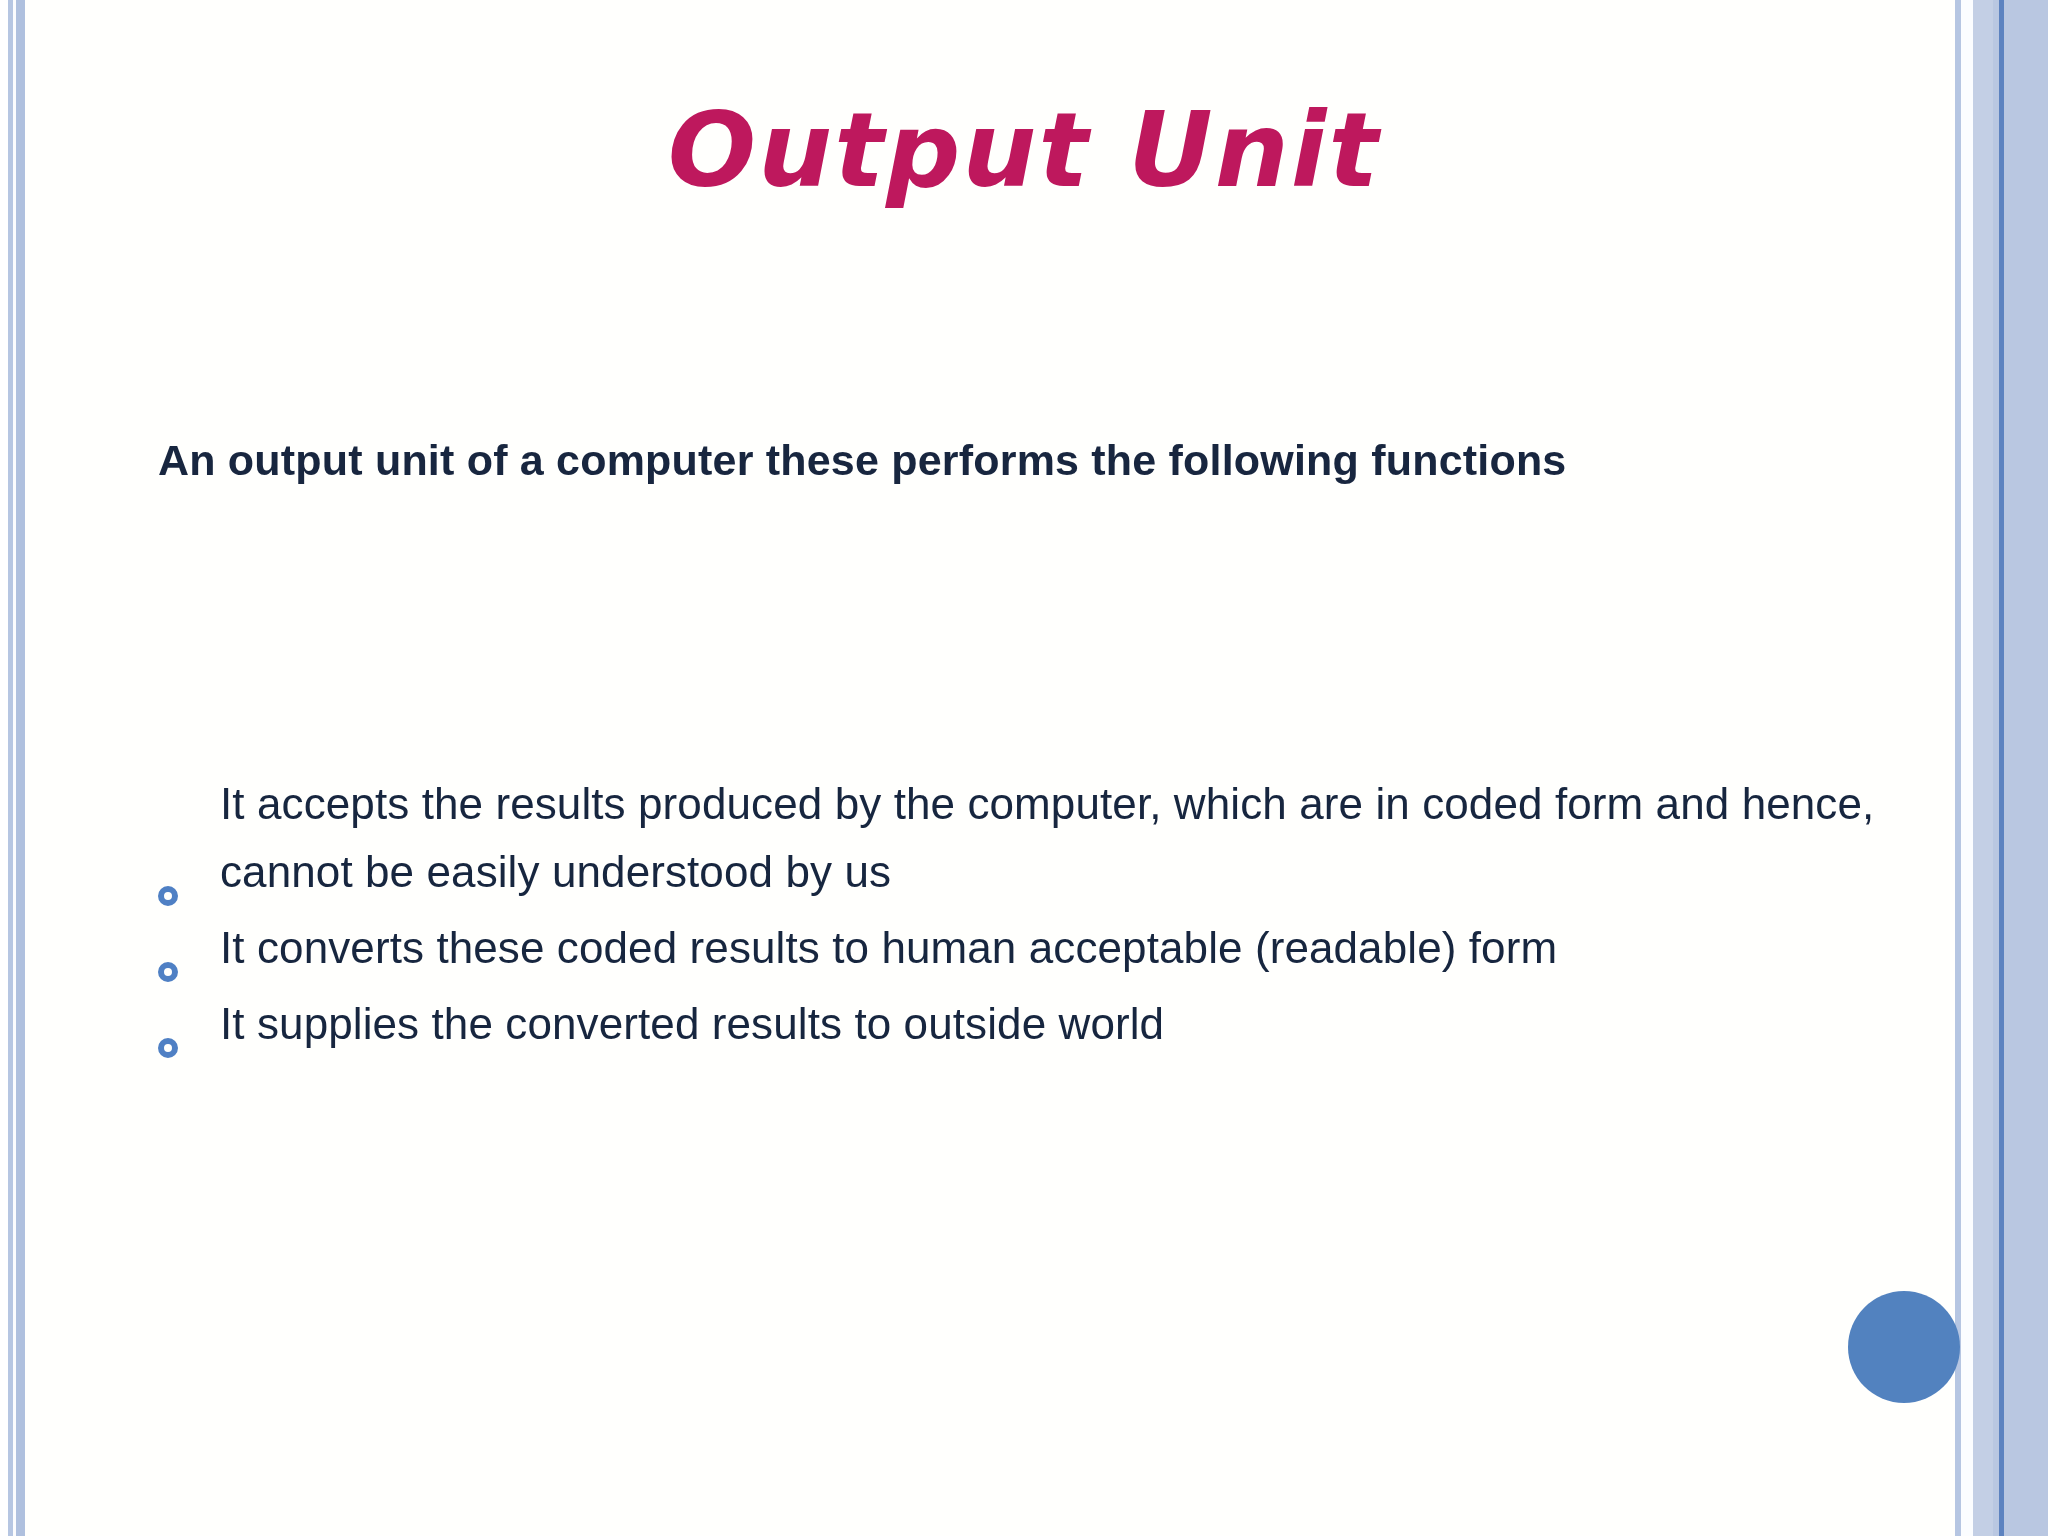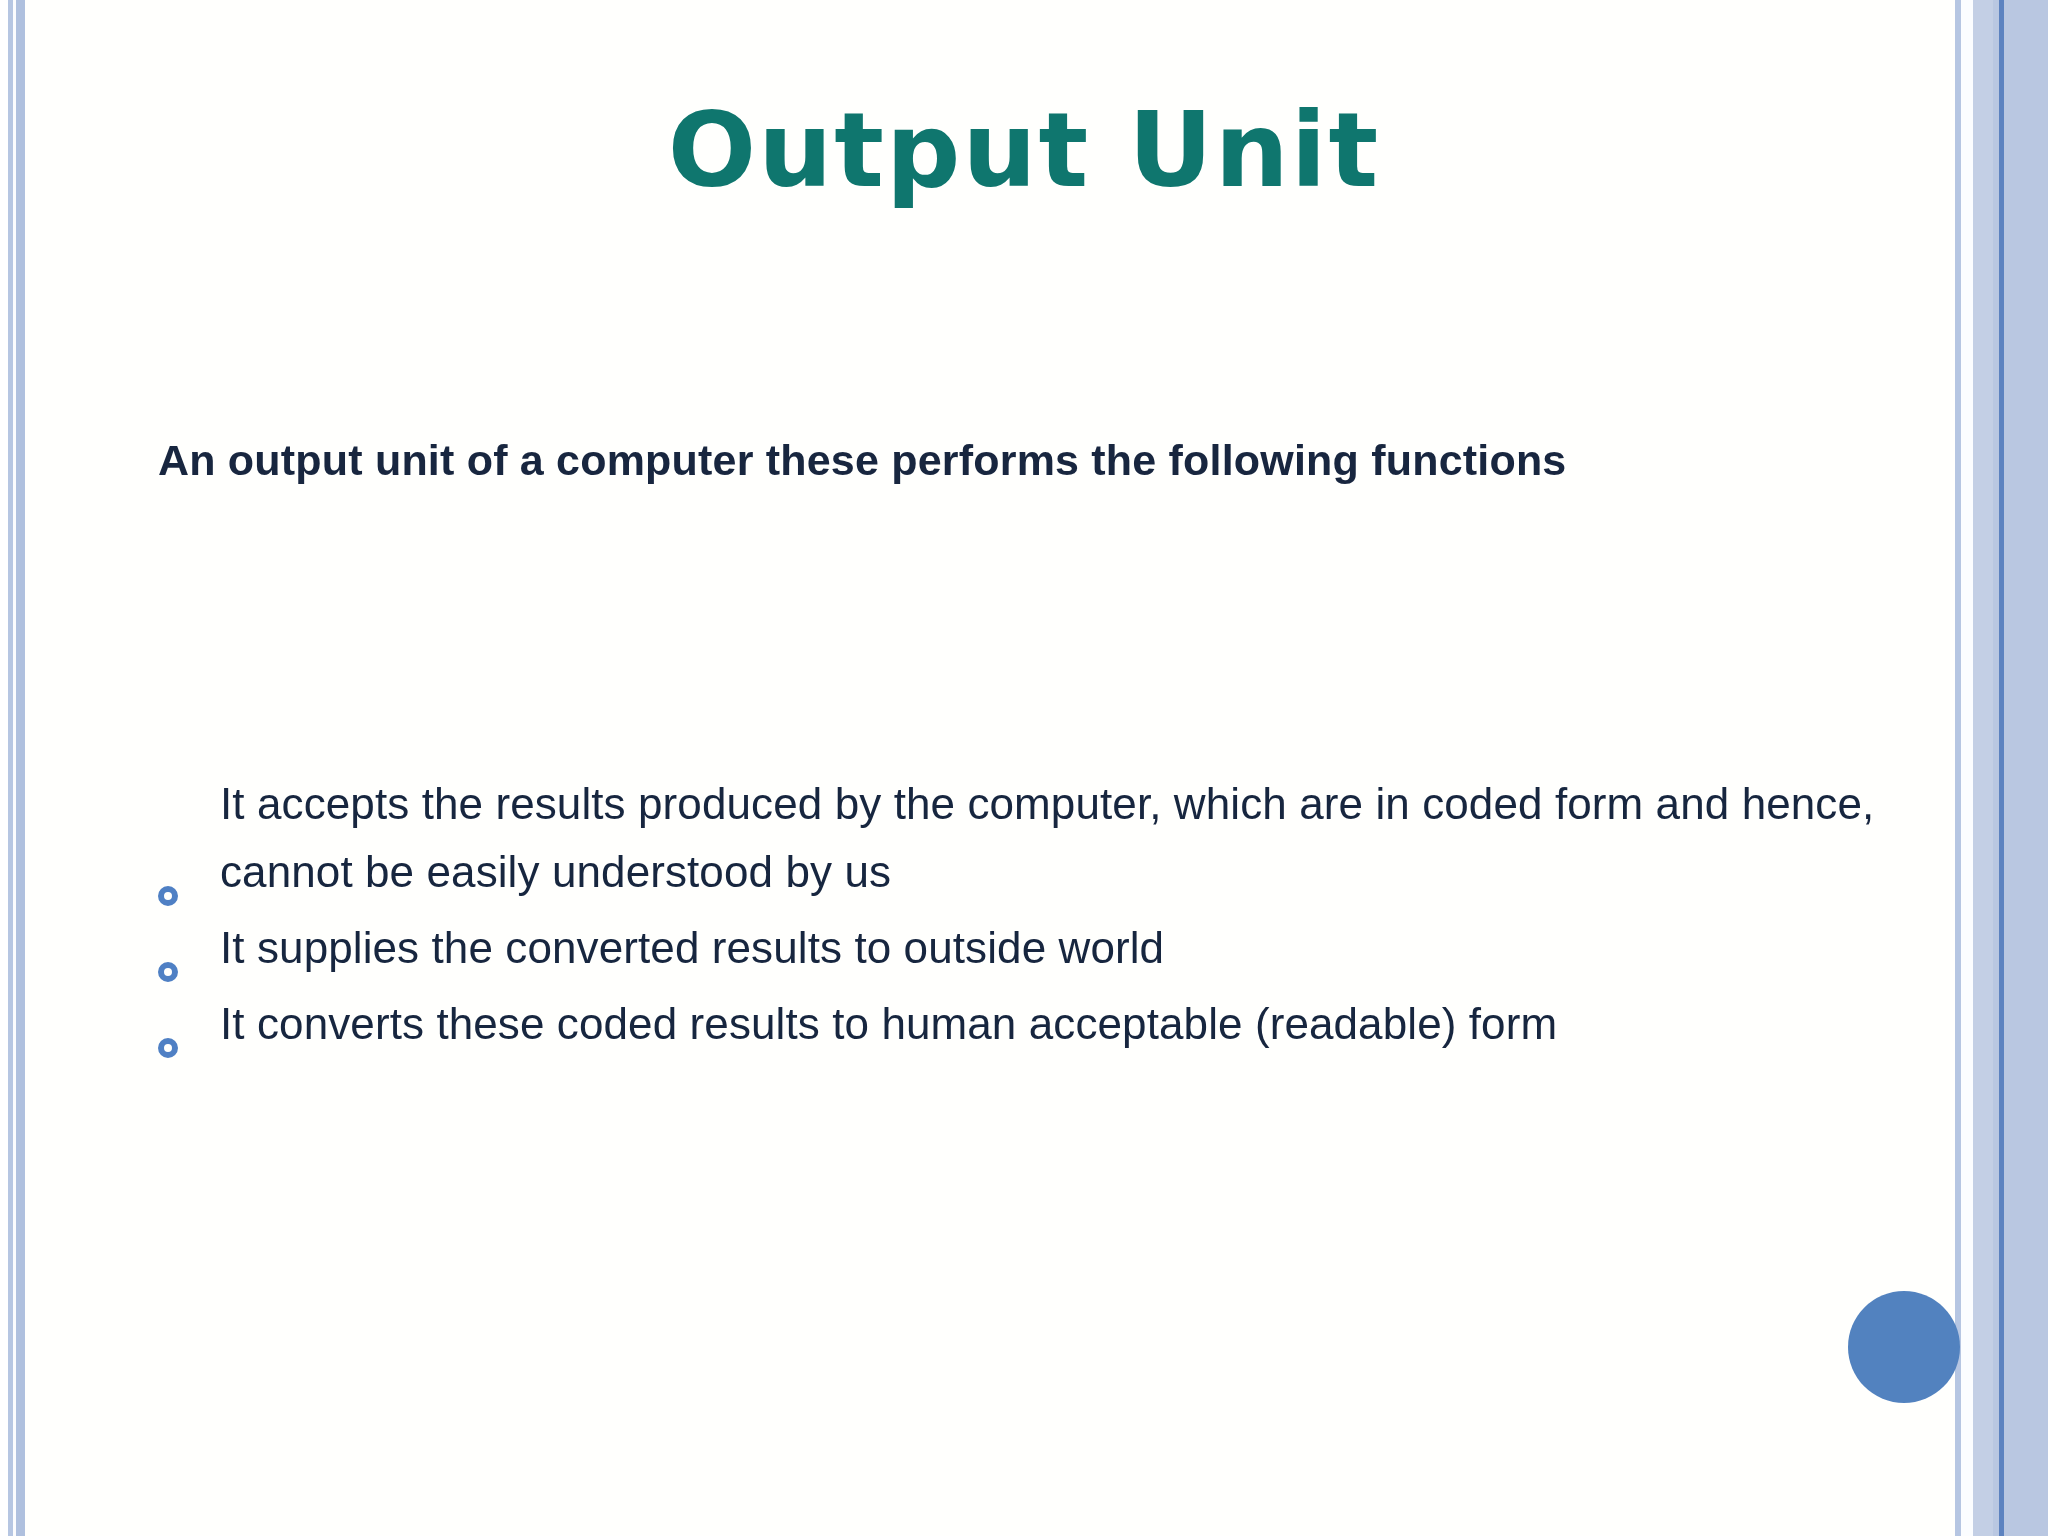--- a/index.html
+++ b/index.html
@@ -84,22 +84,23 @@
   
   .slide-title {
     position: absolute;
     left: 0;
     top: 96px;
     width: 2048px;
     text-align: center;
     font-family: "DejaVu Sans", sans-serif;
     font-size: 104px;
     font-weight: 700;
+    font-style: italic;
     letter-spacing: 2px;
-    color: #0f766e;
+    color: #be185d;
     line-height: 1.05;
     white-space: nowrap;
   }
 
   
   .lead-block {
     position: absolute;
     left: 158px;
     top: 417px;
     width: 1420px;
@@ -191,27 +192,27 @@
       <span class="bullet-marker">
         <span class="bullet-ring"></span>
       </span>
       <span class="bullet-text">It accepts the results produced by the computer, which are in coded form and hence, cannot be easily understood by us</span>
     </div>
 
     <div class="bullet-item">
       <span class="bullet-marker">
         <span class="bullet-ring"></span>
       </span>
-      <span class="bullet-text">It supplies the converted results to outside world</span>
+      <span class="bullet-text">It converts these coded results to human acceptable (readable) form</span>
     </div>
 
     <div class="bullet-item">
       <span class="bullet-marker">
         <span class="bullet-ring"></span>
       </span>
-      <span class="bullet-text">It converts these coded results to human acceptable (readable) form</span>
+      <span class="bullet-text">It supplies the converted results to outside world</span>
     </div>
 
   </div>
 
   <div class="deco-circle"></div>
 
 </div>
 
 </body></html>

